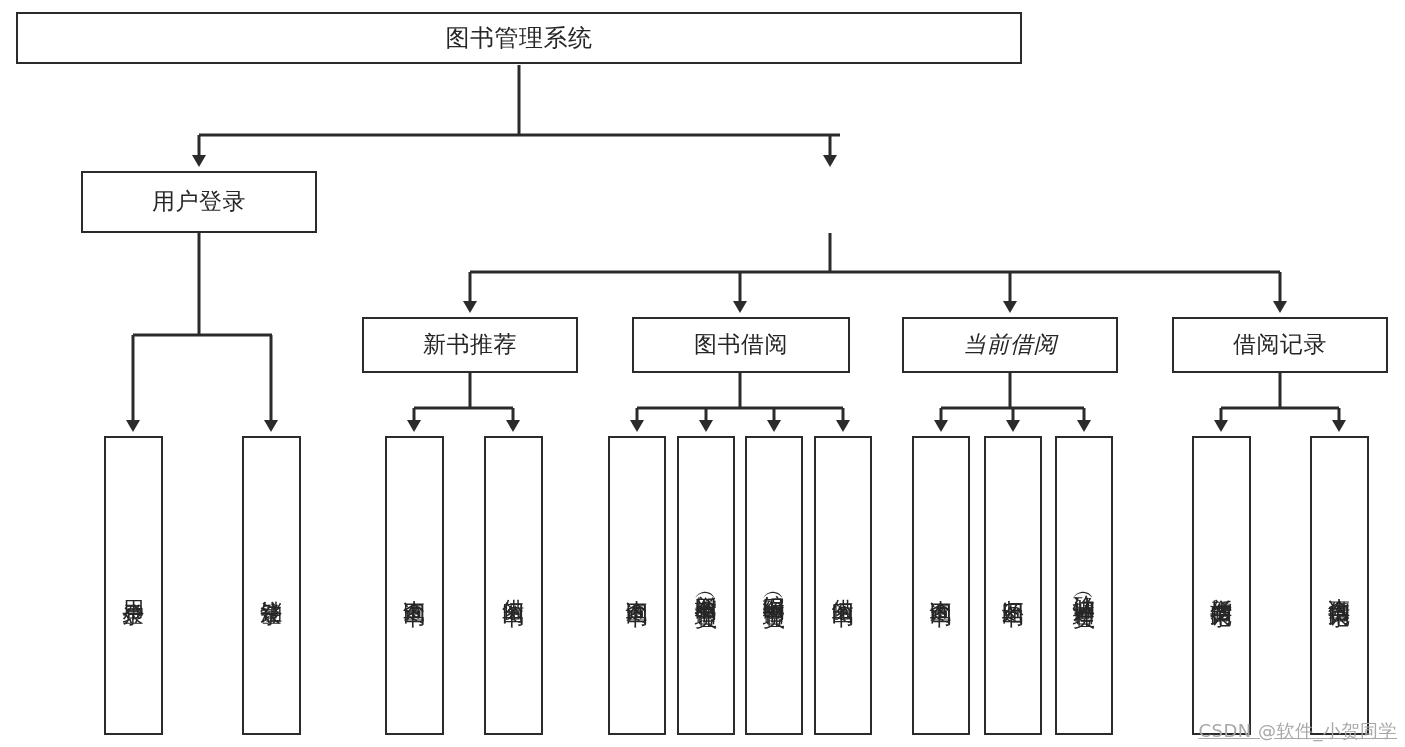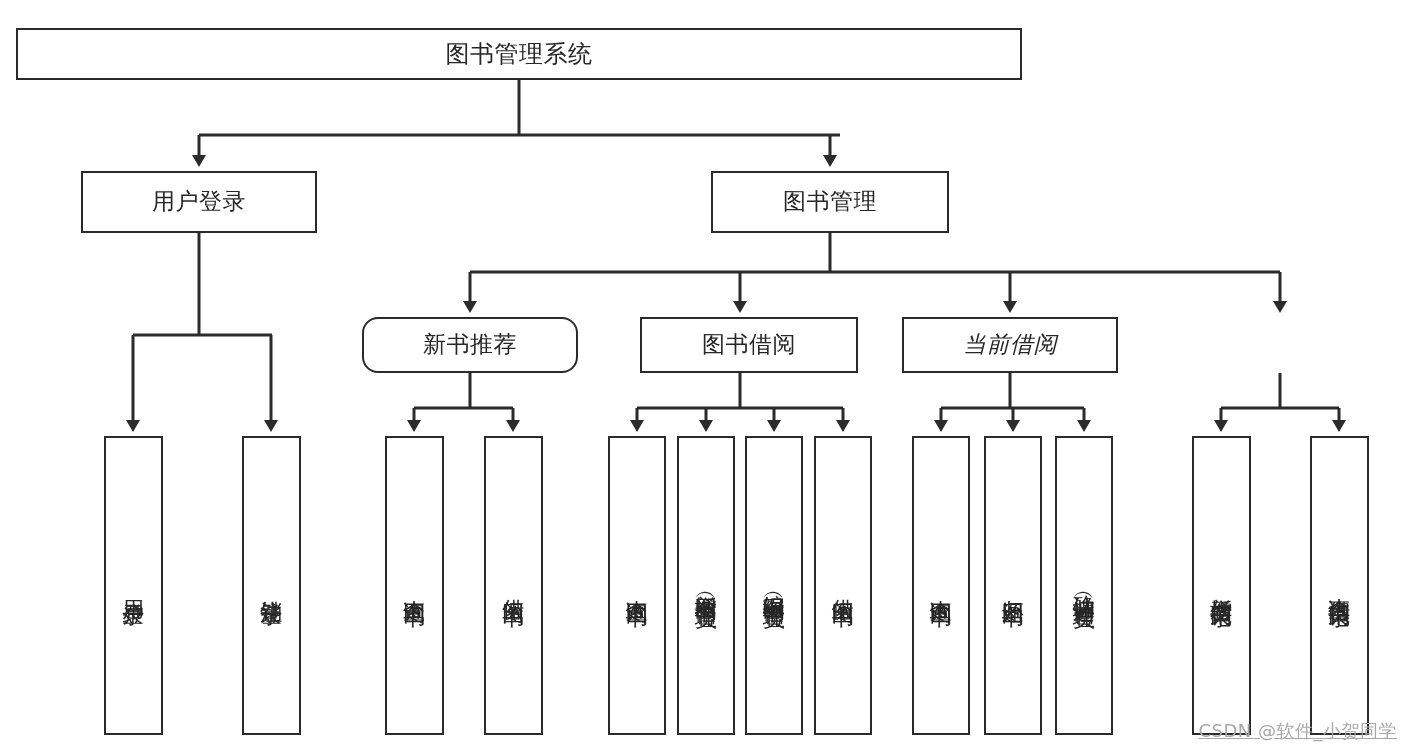--- a/index.html
+++ b/index.html
@@ -113,39 +113,39 @@
       <path d="M 1013 408 L 1013 421" marker-end="url(#arrow)"></path>
       <path d="M 1084 408 L 1084 421" marker-end="url(#arrow)"></path>
 
       <path d="M 1280 373 L 1280 408"></path>
       <path d="M 1221 408 L 1339 408"></path>
       <path d="M 1221 408 L 1221 421" marker-end="url(#arrow)"></path>
       <path d="M 1339 408 L 1339 421" marker-end="url(#arrow)"></path>
     </g>
   </svg>
 
-  <div class="node node-h node-root" style="left:16px; top:28px; width:1006px; height:52px;">
+  <div class="node node-h node-root" style="left:16px; top:12px; width:1006px; height:52px;">
     <span>图书管理系统</span>
   </div>
 
   <div class="node node-h" style="left:81px; top:171px; width:236px; height:62px;">
     <span>用户登录</span>
   </div>
-  <div class="node node-h" style="left:711px; top:171px; width:238px; height:62px;">
-    <span>图书管理</span>
-  </div>
 
-  <div class="node node-h" style="left:362px; top:317px; width:216px; height:56px;border-radius:16px;">
+  <div class="node node-h" style="left:362px; top:317px; width:216px; height:56px;">
     <span>新书推荐</span>
   </div>
-  <div class="node node-h" style="left:632px; top:317px; width:218px; height:56px;margin-left:8px;">
+  <div class="node node-h" style="left:632px; top:317px; width:218px; height:56px;">
     <span>图书借阅</span>
   </div>
   <div class="node node-h" style="left:902px; top:317px; width:216px; height:56px;font-style:italic;">
     <span>当前借阅</span>
+  </div>
+  <div class="node node-h" style="left:1172px; top:317px; width:216px; height:56px;">
+    <span>借阅记录</span>
   </div>
 
   <div class="node node-v" style="left:104px; top:436px; width:59px; height:299px;">
     <span class="vtext">用户登录</span>
   </div>
   <div class="node node-v" style="left:242px; top:436px; width:59px; height:299px;">
     <span class="vtext">注销登录</span>
   </div>
   <div class="node node-v" style="left:385px; top:436px; width:59px; height:299px;">
     <span class="vtext">查询图书</span>

